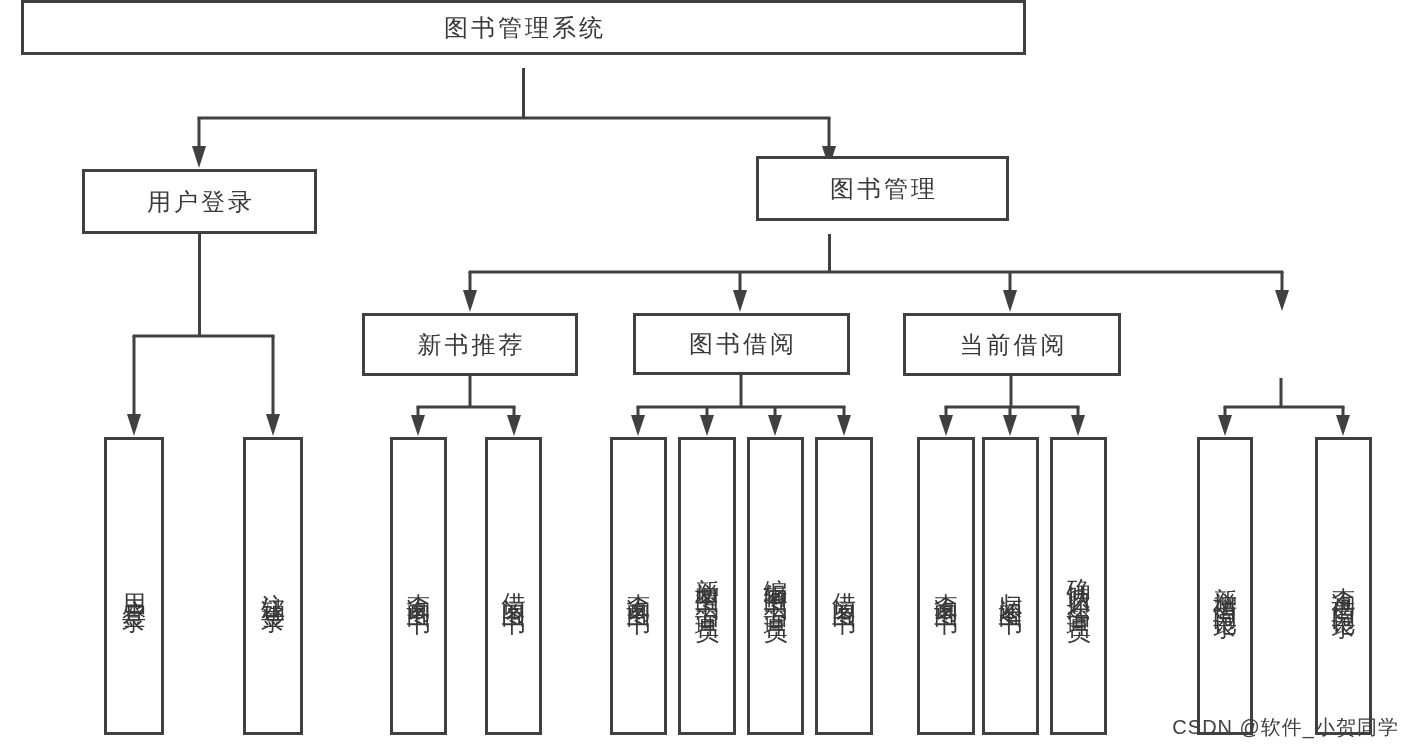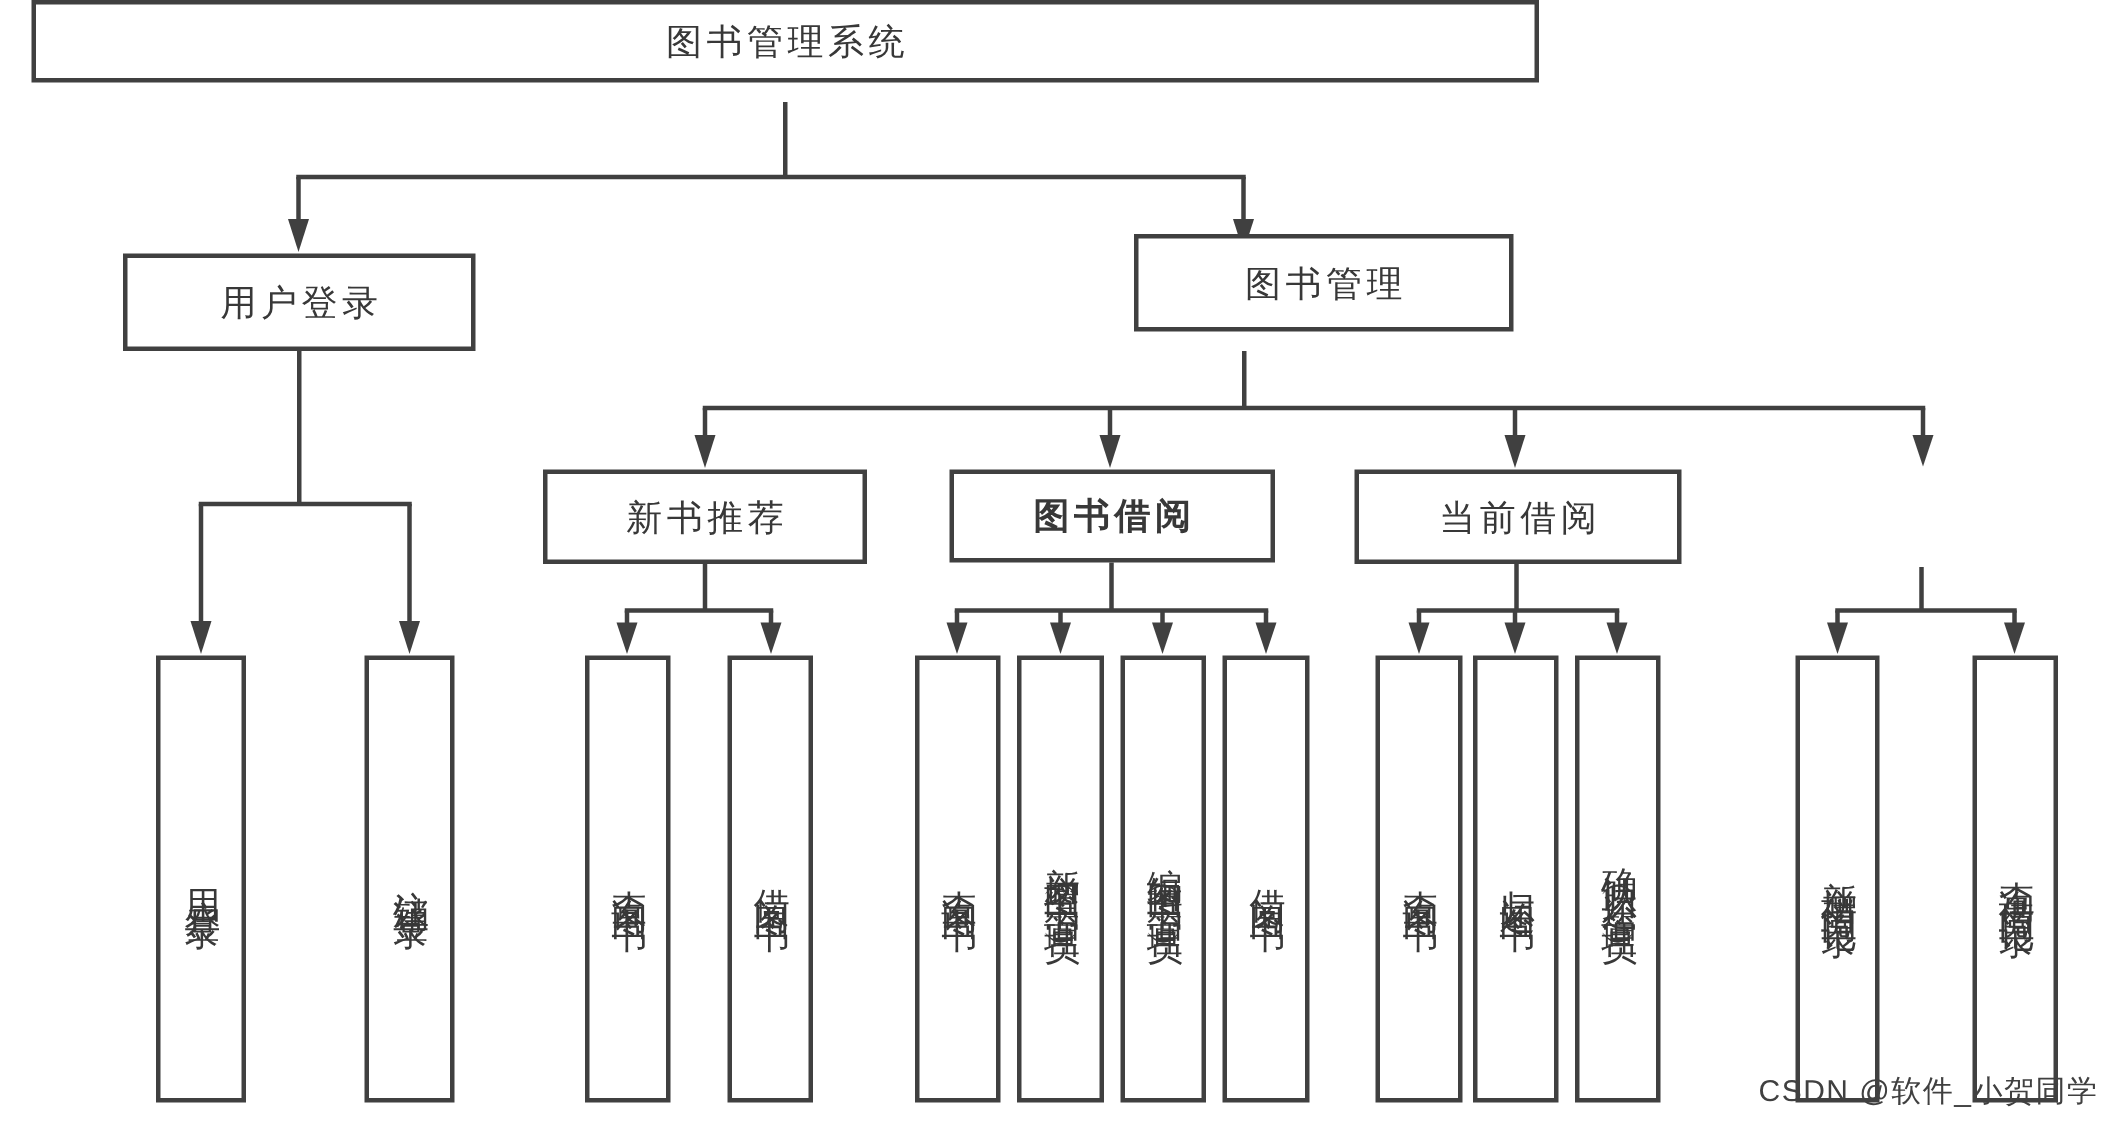--- a/index.html
+++ b/index.html
@@ -35,21 +35,21 @@
     font-size:20px;
     color:#404040;
     letter-spacing:1px;
     white-space:nowrap;
   }
   
   #n-root{left:21px;top:0;width:1005px;height:55px;}
   #n-user-login{left:82px;top:169px;width:235px;height:65px;}
   #n-book-mgmt{left:712px;top:156px;width:253px;height:65px;margin-left:44px;}
   #n-new-book-rec{left:362px;top:313px;width:216px;height:63px;}
-  #n-book-borrow{left:633px;top:313px;width:217px;height:62px;font-weight:bold;}
+  #n-book-borrow{left:633px;top:313px;width:217px;height:62px;}
   #n-current-borrow{left:903px;top:313px;width:218px;height:63px;}
   #n-borrow-records{left:1173px;top:312px;width:214px;height:66px;}
   .leaf{top:437px;height:298px;}
   #l-user-login{left:104px;width:60px;}
   #l-logout{left:243px;width:60px;}
   #l-query-books-a{left:390px;width:57px;}
   #l-borrow-books-a{left:485px;width:57px;}
   #l-query-books-b{left:610px;width:57px;}
   #l-add-book{left:678px;width:58px;}
   #l-edit-book{left:747px;width:57px;}

